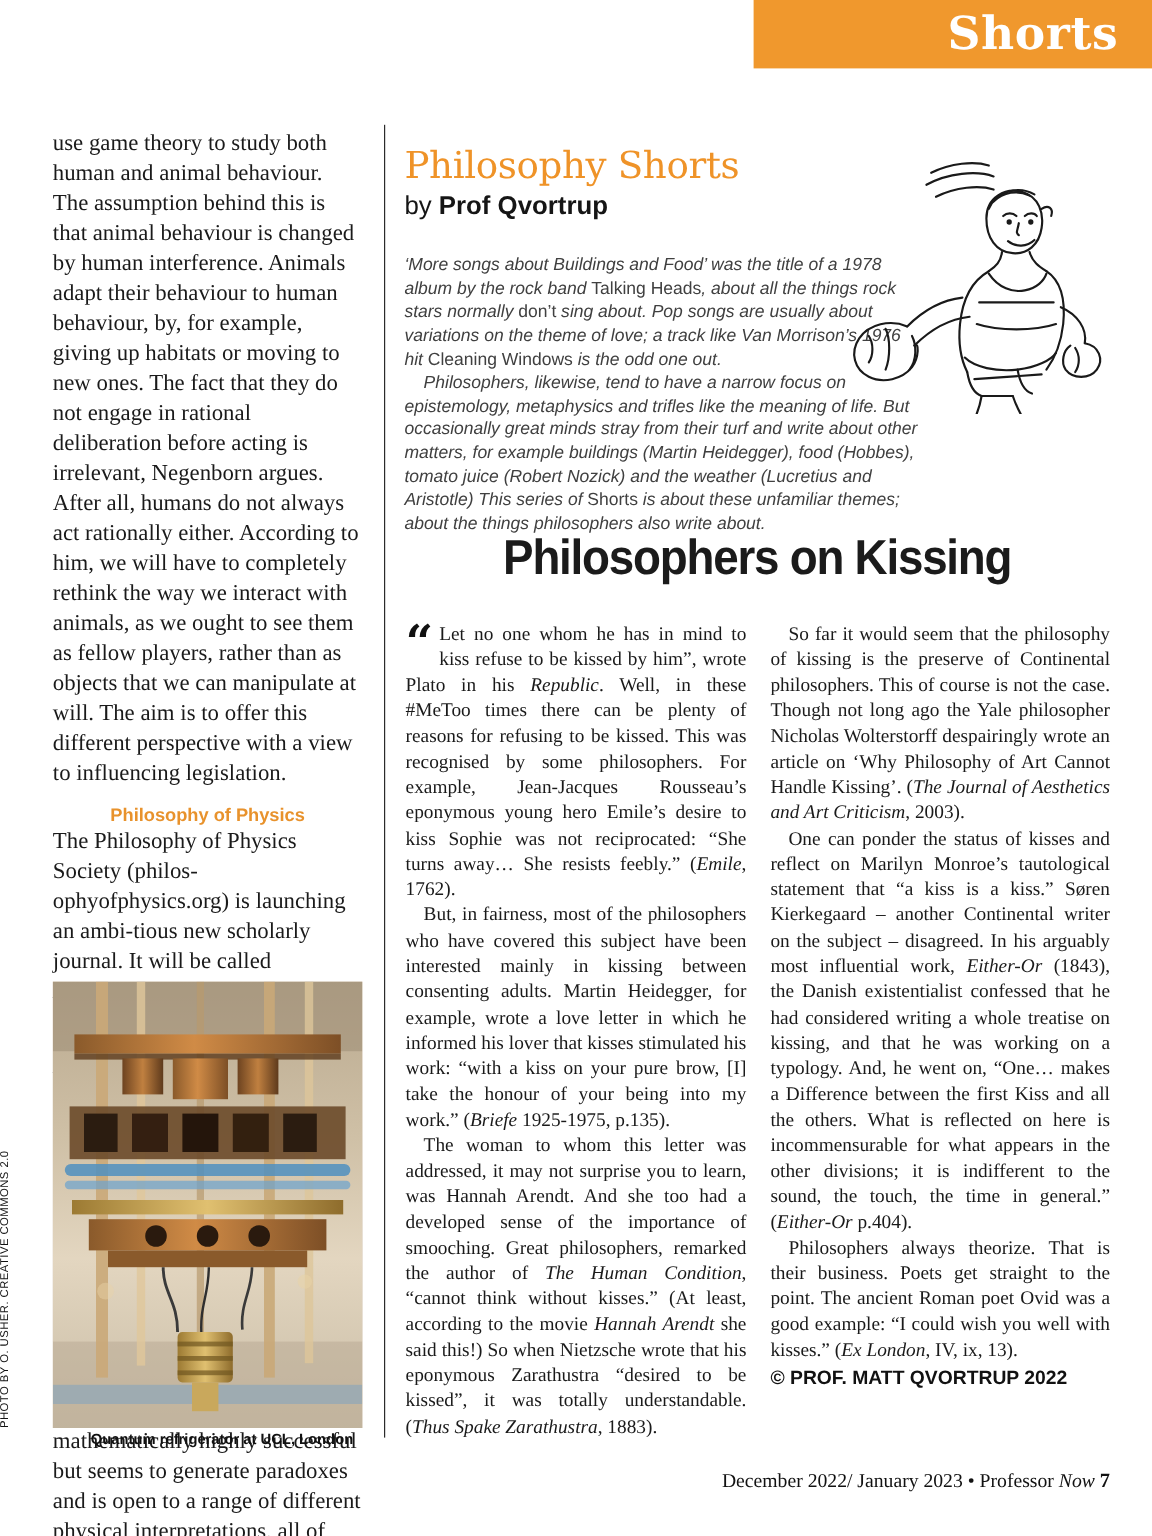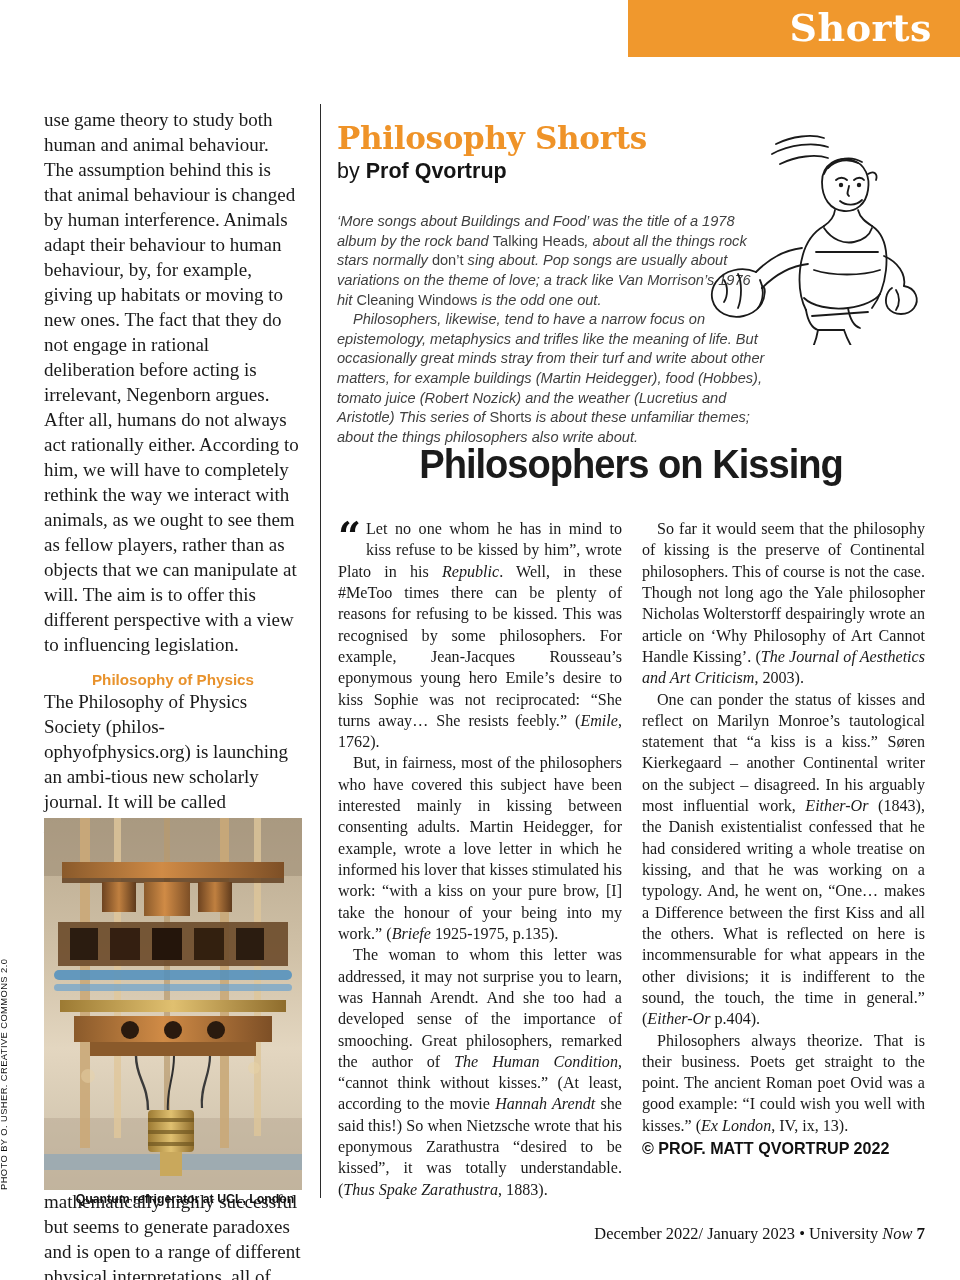--- a/index.html
+++ b/index.html
@@ -127,21 +127,21 @@
 
   
   .shorts-head {
     position: absolute;
     left: 337px;
     top: 122px;
     width: 310px;
   }
   .shorts-title {
     font-family: "DejaVu Serif", serif;
-    font-weight: bold;
+    font-weight: normal;
     font-size: 31px;
     color: #ef9328;
     line-height: 1.05;
     letter-spacing: -0.3px;
     margin: 0;
   }
   .shorts-by {
     font-family: "Liberation Sans", sans-serif;
     font-size: 21.5px;
     margin-top: 5px;
@@ -426,18 +426,18 @@
   <div class="col-right">
     <p class="indent">So far it would seem that the philosophy of kissing is the preserve of Continental philosophers. This of course is not the case. Though not long ago the Yale philosopher Nicholas Wolterstorff despairingly wrote an article on ‘Why Philosophy of Art Cannot Handle Kissing’. (<i>The Journal of Aesthetics and Art Criticism</i>, 2003).</p>
     <p class="indent">One can ponder the status of kisses and reflect on Marilyn Monroe’s tautological statement that “a kiss is a kiss.” Søren Kierkegaard – another Continental writer on the subject – disagreed. In his arguably most influential work, <i>Either-Or</i> (1843), the Danish existentialist confessed that he had considered writing a whole treatise on kissing, and that he was working on a typology. And, he went on, “One… makes a Difference between the first Kiss and all the others. What is reflected on here is incommensurable for what appears in the other divisions; it is indifferent to the sound, the touch, the time in general.” (<i>Either-Or</i> p.404).</p>
     <p class="indent">Philosophers always theorize. That is their business. Poets get straight to the point. The ancient Roman poet Ovid was a good example: “I could wish you well with kisses.” (<i>Ex London</i>, IV, ix, 13).</p>
     <p class="copyline">© PROF. MATT QVORTRUP 2022</p>
   </div>
 
   <div class="footer">
     <span>December 2022/ January 2023</span>
     <span>•</span>
-    <span>University</span>
+    <span>Professor</span>
     <span class="it">Now</span>
     <span class="pg">7</span>
   </div>
 
 </div>
 
 </body></html>

